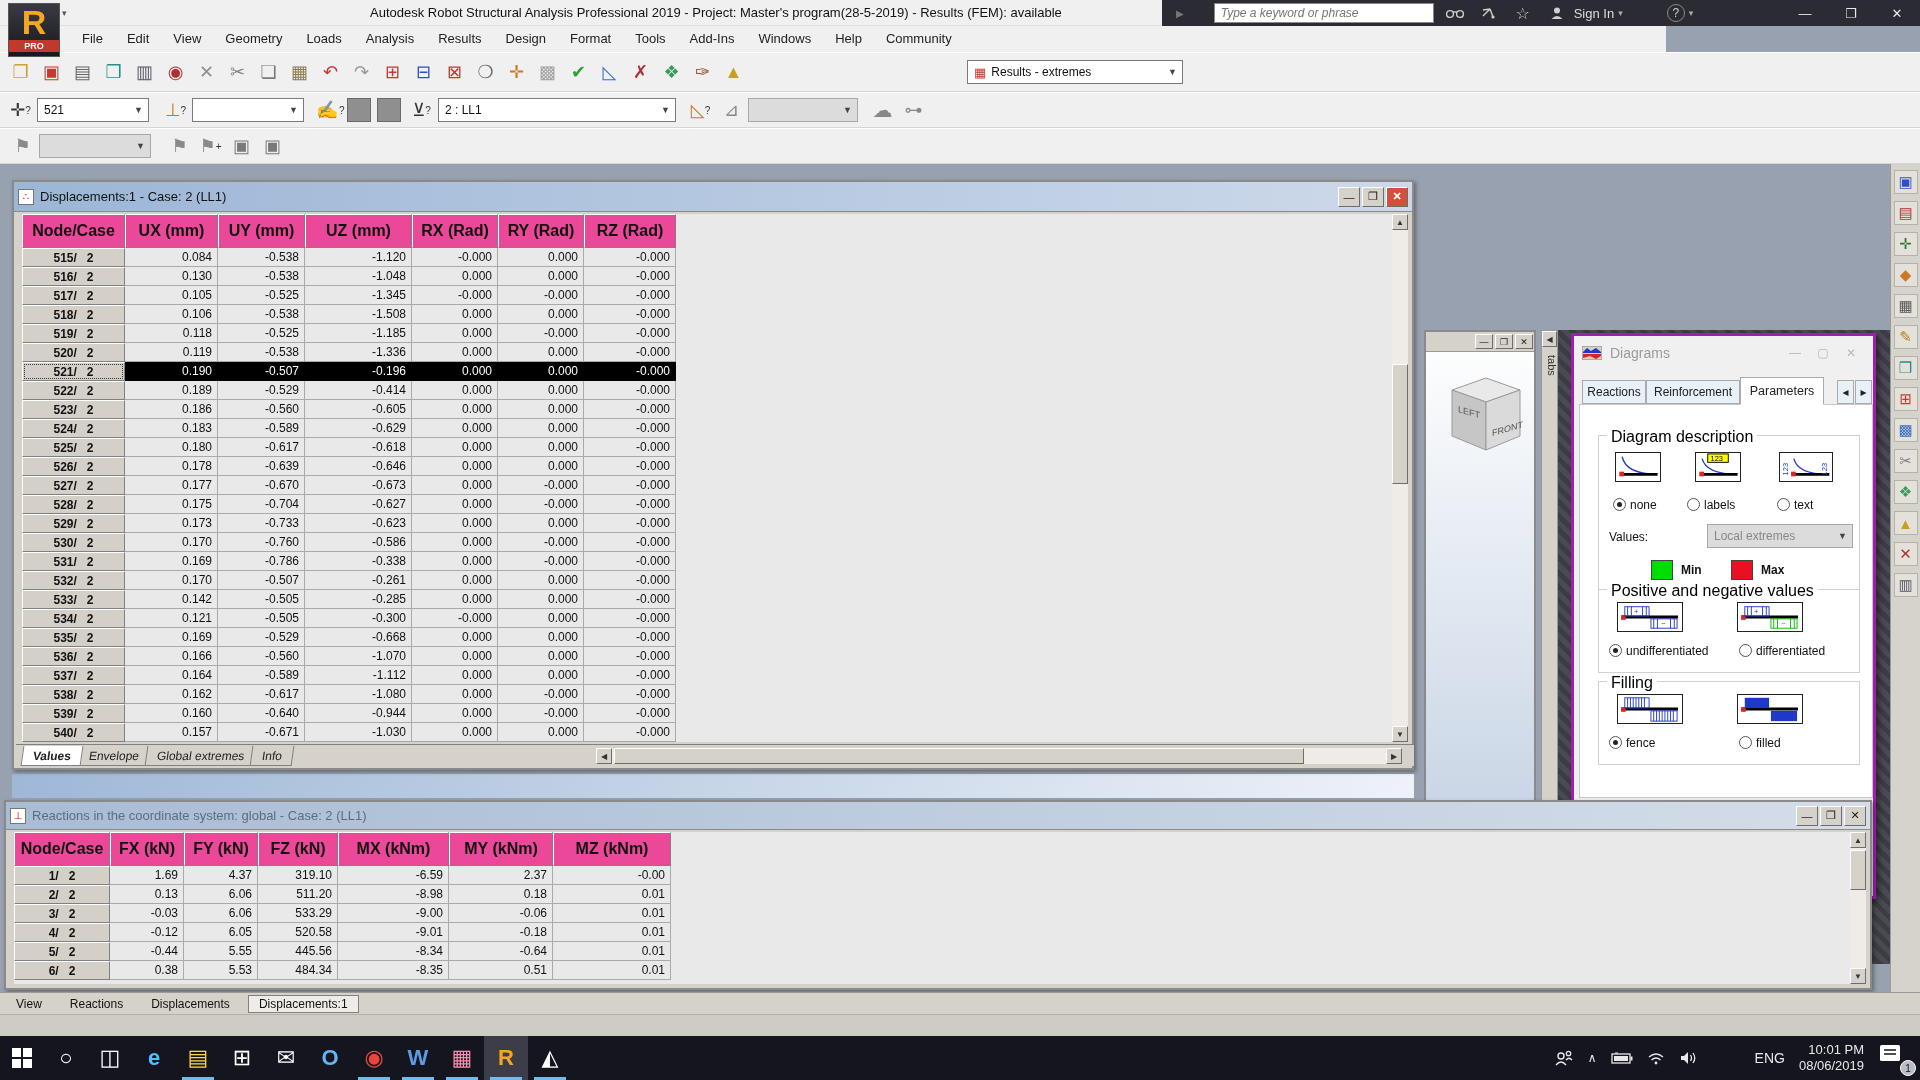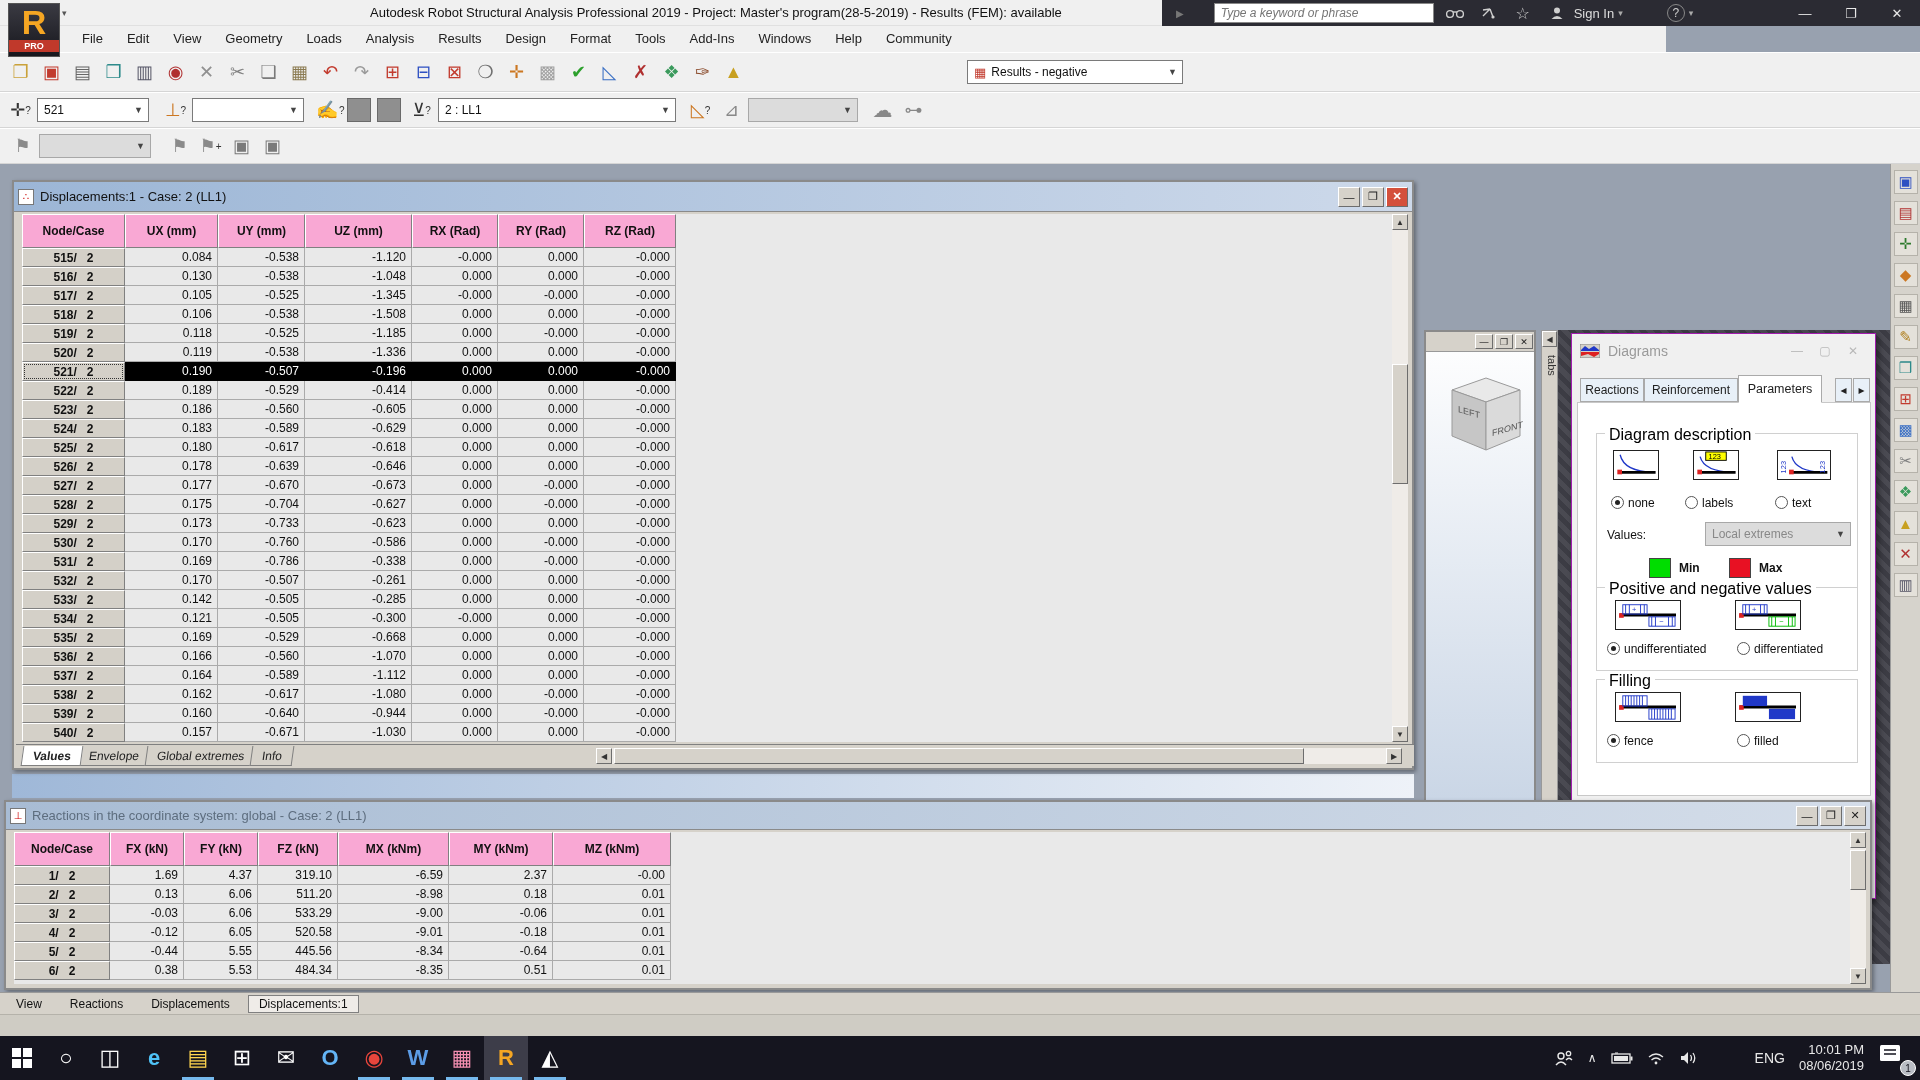--- a/index.html
+++ b/index.html
@@ -47,21 +47,21 @@
   .caption .capicon { width:16px; height:16px; background:#fff; border:1px solid #777; margin-right:6px; font-size:10px; color:#c00; text-align:center; line-height:14px; }
   .caption .ctext { font-size:13px; color:#111; flex:1; white-space:nowrap; overflow:hidden; }
   .caption.inactive .ctext { color:#5d6d7e; }
   .cbtn { width:22px; height:20px; margin-left:2px; background:#d6d2ca; border:1px solid; border-color:#fff #6d6d6d #6d6d6d #fff; font-size:11px; display:flex; align-items:center; justify-content:center; color:#222; }
   .cbtn.close-red { background:#d4503c; color:#fff; font-weight:bold; }
 
   
   .gridarea { position:absolute; background:#e9e9e9; overflow:hidden; }
   .grow { display:flex; height:19px;text-align:right; }
   .ghead { display:flex; height:34px; }
-  .hcell { background:#f9a8d4; border:1px solid; border-color:#fff #808080 #808080 #fff; font-size:12px; font-weight:bold; display:flex; align-items:center; justify-content:center; color:#111; }
+  .hcell { background:#ec4899; border:1px solid; border-color:#fff #808080 #808080 #fff; font-size:16px; font-weight:bold; display:flex; align-items:center; justify-content:center; color:#111; }
   .ncell { background:#d4d0c8; border:1px solid; border-color:#fff #808080 #808080 #fff; font-size:12px; font-weight:bold; display:flex; align-items:center; justify-content:center; white-space:pre; color:#111; }
   .vcell { font-size:12px; display:flex; align-items:center; justify-content:flex-end; padding-right:5px; border-right:1px solid #aaa; border-bottom:1px solid #aaa; color:#111; background:#e9e9e9; }
   .grow.selected .vcell { background:#000; color:#fff; border-color:#000; }
   .grow.selected .ncell { outline:1px dotted #333; outline-offset:-3px; }
 
   .dc0{width:103px}.dc1{width:93px}.dc2{width:87px}.dc3{width:107px}.dc4{width:86px}.dc5{width:86px}.dc6{width:92px}
   .rc0{width:96px}.rc1{width:74px}.rc2{width:74px}.rc3{width:80px}.rc4{width:111px}.rc5{width:104px}.rc6{width:118px}
 
   
   .sb { position:absolute; background:#efece8; }
@@ -85,21 +85,21 @@
   #tabsrail .sbtn { position:absolute; left:0; width:15px; height:16px; background:#d6d2ca; border:1px solid; border-color:#fff #6d6d6d #6d6d6d #fff; font-size:8px; color:#333; display:flex; align-items:center; justify-content:center; }
   #tabsrail .vtext { position:absolute; left:1px; top:24px; width:15px; font-size:11px; color:#333; writing-mode:vertical-rl; }
 
   #hatch { position:absolute; left:1558px; top:166px; width:332px; height:634px; background:repeating-linear-gradient(45deg,#4a4a52 0 5px,#3c3c44 5px 10px); }
 
   
   #rightrail { position:absolute; right:0; top:164px; width:30px; height:850px; background:#d6d3cc; border-left:1px solid #9a9a9a; display:flex; flex-direction:column; align-items:center; padding-top:6px; }
   .rail-ic { width:24px; height:24px; margin-bottom:7px; display:flex; align-items:center; justify-content:center; font-size:15px; background:#e4e1da; border:1px solid #b5b2aa; }
 
   
-  #dlg { position:absolute; left:1571px; top:169px; width:305px; height:566px; background:#f0f0f0; border:1px solid #a21caf; box-shadow:3px 3px 6px rgba(0,0,0,.4); font-size:12px; }
+  #dlg { position:absolute; left:1571px; top:169px; width:305px; height:566px; background:#f0f0f0; border:3px solid #a21caf; box-shadow:3px 3px 6px rgba(0,0,0,.4); font-size:12px; }
   #dlgcap { height:33px; display:flex; align-items:center; padding:0 8px; }
   #dlgtitle { color:#9a9a9a; font-size:14px; margin-left:8px; flex:1; }
   .dlgwbtn { width:28px; text-align:center; color:#b8b8b8; font-size:12px; }
   .dlgtab { position:absolute; height:24px; top:44px; background:#e8f0f8; border:1px solid #aaa; font-size:12px; color:#222; display:flex; align-items:center; justify-content:center; }
   .dlgtab.active { background:#fff; height:28px; top:41px; border-bottom:1px solid #fff; z-index:3; font-size:12.5px; }
   #dlgpage { position:absolute; left:5px; top:68px; width:294px; height:394px; background:#fff; border:1px solid #c8c8c8; }
   .grpbox { position:absolute; border:1px solid #d0d0d0; }
   .grplabel { position:absolute; top:-8px; left:8px; background:#fff; padding:0 4px; font-size:16px; color:#000000; white-space:nowrap; }
   .preview { position:absolute; border:1px solid #222; background:#fff; }
   .radio { display:inline-block; width:13px; height:13px; border:1px solid #555; border-radius:50%; background:#fff; vertical-align:-2px; margin-right:4px; position:relative; }
@@ -215,21 +215,21 @@
         <span class="tb-icon" style="color: rgb(160, 160, 160);">▩</span>
         <span class="tb-icon" style="color: rgb(44, 160, 44);">✔</span>
         <span class="tb-icon" style="color: rgb(58, 111, 196);">◺</span>
         <span class="tb-icon" style="color: rgb(176, 48, 48);">✗</span>
         <span class="tb-icon" style="color: rgb(58, 154, 92);">❖</span>
         <span class="tb-icon" style="color: rgb(138, 74, 42);">✑</span>
         <span class="tb-icon" style="color: rgb(200, 160, 32);">▲</span>
       </span>
     <span class="combo" style="position:absolute;left:967px;width:216px;">
       <span style="color:#c23b2e;font-size:13px;margin-right:5px;">▦</span>
-      <span>Results - negative</span>
+      <span>Results - extremes</span>
       <span class="arrow">▼</span>
     </span>
   </div>
 
   <div id="toolbar2" class="toolbar">
     <span class="tb-icon" style="color:#333;">✛<span class="smallq">?</span></span>
     <span class="combo" style="width:112px;margin-right:12px;">
       <span>521</span>
       <span class="arrow">▼</span>
     </span>

